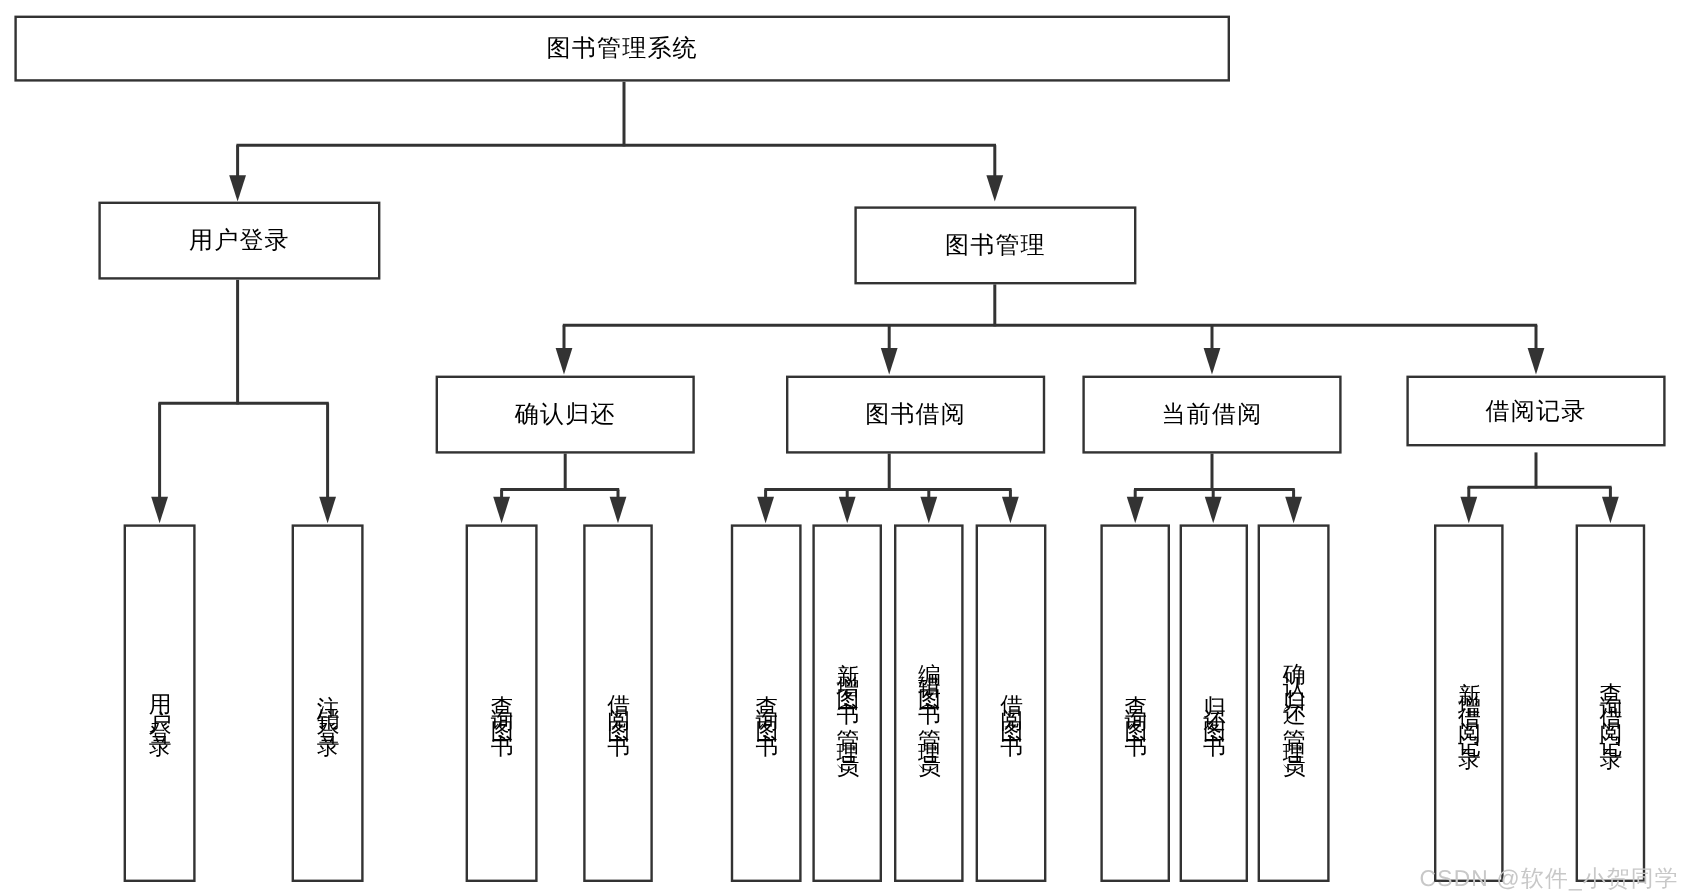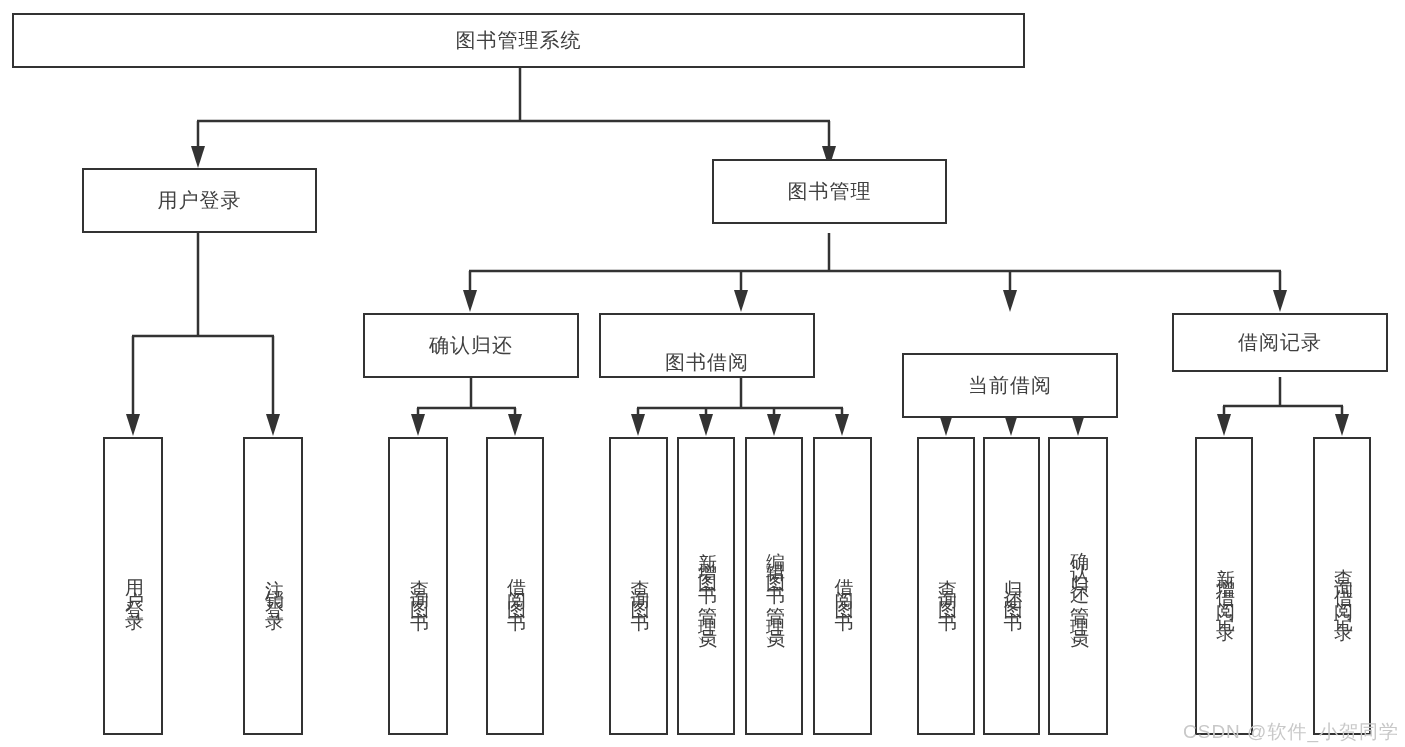--- a/index.html
+++ b/index.html
@@ -22,22 +22,21 @@
   .node {
     position: absolute;
     box-sizing: border-box;
     background: #ffffff;
     border: 2.5px solid #333333;
     display: flex;
     align-items: center;
     justify-content: center;
     font-size: 20px;
     letter-spacing: 1px;
-    color: #404040;
-    font-family: Liberation Mono, monospace;
+    color: #000000;
   }
   .node.vnode span {
     writing-mode: vertical-rl;
     text-orientation: mixed;
     font-size: 19px;
     letter-spacing: 11px;
     line-height: 1;
   }
   .watermark {
     position: absolute;
@@ -117,31 +116,31 @@
     <polygon points="1335,414 1349,414 1342,436"></polygon>
   </svg>
 
   <div class="node" style="left:12px; top:13px; width:1013px; height:55px;">
     <span>图书管理系统</span>
   </div>
 
   <div class="node" style="left:82px; top:168px; width:235px; height:65px;">
     <span>用户登录</span>
   </div>
-  <div class="node" style="left:712px; top:159px; width:235px; height:65px;">
+  <div class="node" style="left:712px; top:172px; width:235px; height:65px;">
     <span>图书管理</span>
   </div>
 
   <div class="node" style="left:363px; top:313px; width:216px; height:65px;">
     <span>确认归还</span>
   </div>
-  <div class="node" style="left:599px; top:313px; width:216px; height:65px;align-items:flex-end;">
+  <div class="node" style="left:655px; top:313px; width:216px; height:65px;">
     <span>图书借阅</span>
   </div>
-  <div class="node" style="left:902px; top:313px; width:216px; height:65px;margin-top:40px;">
+  <div class="node" style="left:902px; top:313px; width:216px; height:65px;">
     <span>当前借阅</span>
   </div>
   <div class="node" style="left:1172px; top:313px; width:216px; height:59px;">
     <span>借阅记录</span>
   </div>
 
   <div class="node vnode" style="left:103px; top:437px; width:60px; height:298px;">
     <span>用户登录</span>
   </div>
   <div class="node vnode" style="left:243px; top:437px; width:60px; height:298px;">

